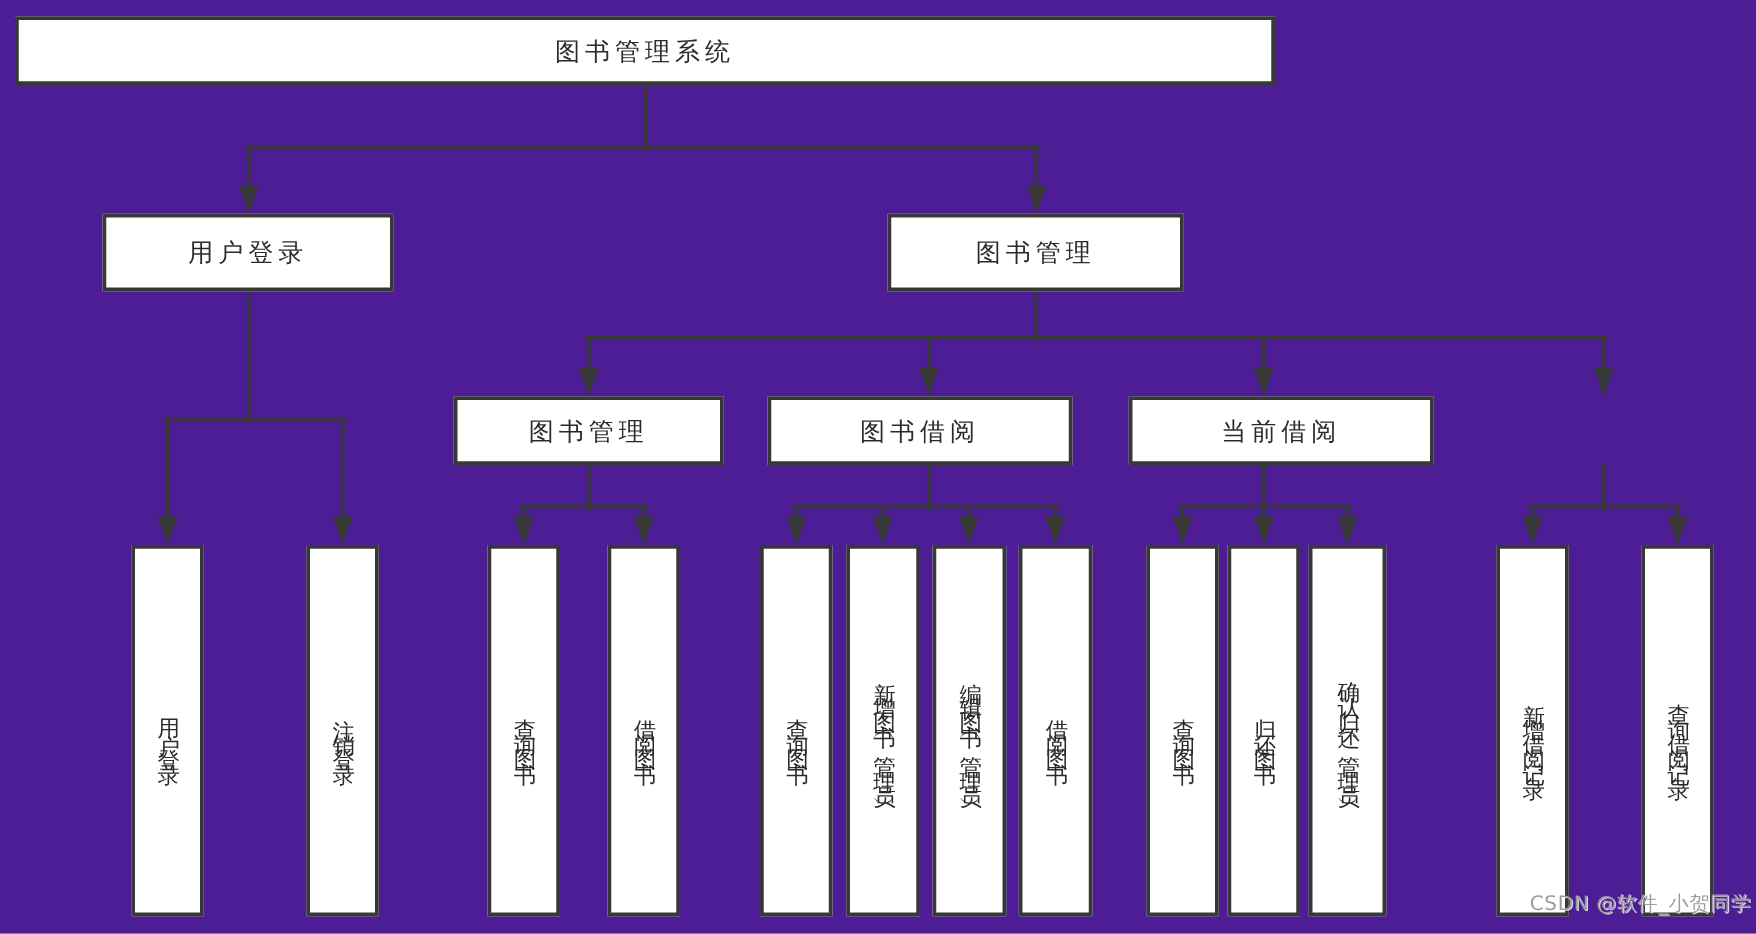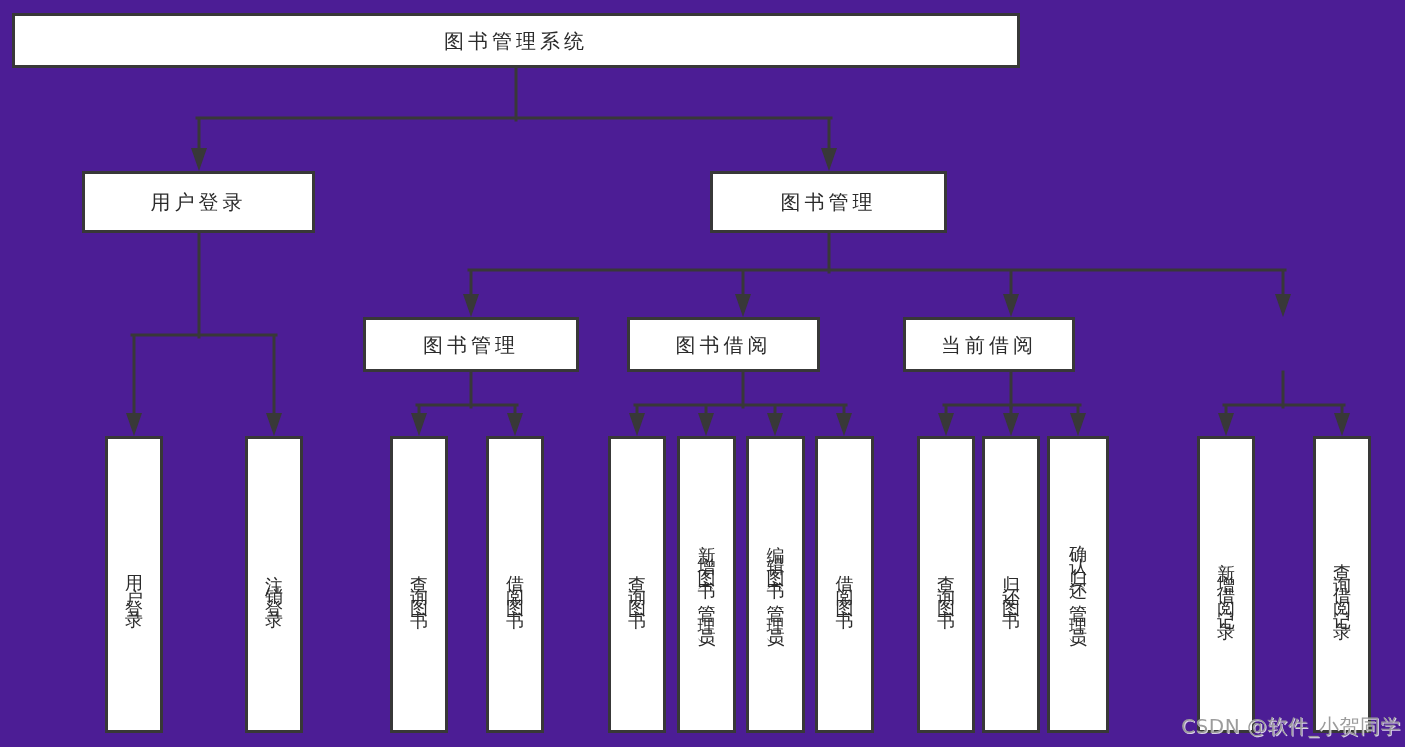--- a/index.html
+++ b/index.html
@@ -15,39 +15,39 @@
   }
   .leaf{
     writing-mode:vertical-rl;text-orientation:mixed;
     font-size:18px;letter-spacing:12px;
   }
   
   .n-root            {left:12px;  top:13px;  width:1008px;height:55px;}
   .n-user-login      {left:82px;  top:171px; width:233px; height:62px;}
   .n-book-mgmt       {left:710px; top:171px; width:237px; height:62px;}
   .n-new-book        {left:363px; top:317px; width:216px; height:55px;}
-  .n-book-borrow     {left:627px; top:317px; width:193px; height:55px;}
-  .n-current-borrow  {left:903px; top:317px; width:172px; height:55px;}
+  .n-book-borrow     {left:614px; top:317px; width:244px; height:55px;}
+  .n-current-borrow  {left:903px; top:317px; width:244px; height:55px;}
   .n-borrow-records  {left:1175px;top:317px; width:215px; height:55px;}
   .l-ul-login   {left:105px; top:436px;width:58px;height:297px;}
   .l-ul-logout  {left:245px; top:436px;width:58px;height:297px;}
   .l-nb-query   {left:390px; top:436px;width:58px;height:297px;}
   .l-nb-borrow  {left:486px; top:436px;width:58px;height:297px;}
   .l-bb-query   {left:608px; top:436px;width:58px;height:297px;}
   .l-bb-add     {left:677px; top:436px;width:59px;height:297px;}
   .l-bb-edit    {left:746px; top:436px;width:59px;height:297px;}
   .l-bb-borrow  {left:815px; top:436px;width:59px;height:297px;}
   .l-cb-query   {left:917px; top:436px;width:58px;height:297px;}
   .l-cb-return  {left:982px; top:436px;width:58px;height:297px;}
   .l-cb-confirm {left:1047px;top:436px;width:62px;height:297px;}
   .l-br-add     {left:1197px;top:436px;width:58px;height:297px;}
   .l-br-query   {left:1313px;top:436px;width:58px;height:297px;}
   #watermark{
     position:absolute;right:4px;top:713px;z-index:10;
-    font-size:20px;color:#9c9c9c;letter-spacing:0.5px;
+    font-size:16px;color:#9c9c9c;letter-spacing:0.5px;
     text-shadow:1px 1px 0 rgba(255,255,255,0.8);
   }
 </style>
 </head>
 <body>
 
 <div id="canvas">
 
   <svg id="connectors" viewBox="0 0 1405 747" xmlns="http://www.w3.org/2000/svg">
       <line x1="516" y1="68" x2="516" y2="120" stroke="#383838" stroke-width="3" stroke-linecap="square"></line>

